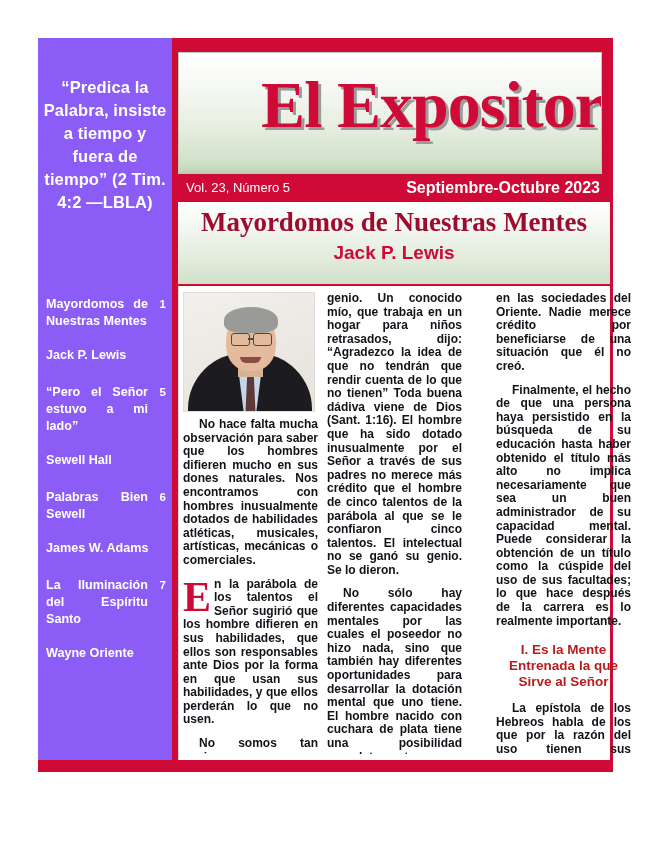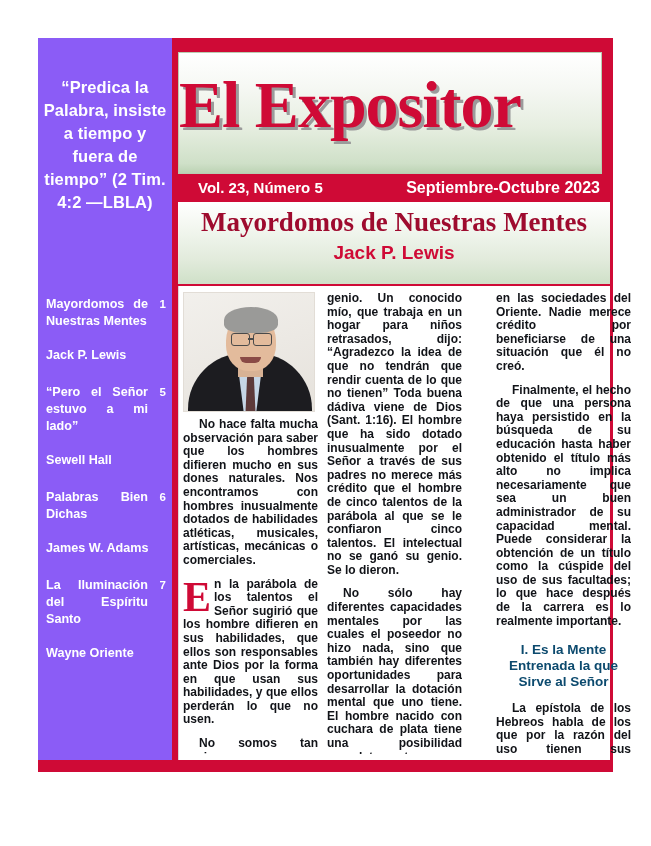--- a/index.html
+++ b/index.html
@@ -105,45 +105,45 @@
     background: linear-gradient(180deg, #ffffff 0%, #f6f8f4 28%, #e6eee0 62%, #cfe0c8 92%, #bcd3b4 100%);
     border: 1px solid #b9cdb2;
     box-sizing: border-box;
     overflow: hidden;
   }
   .masthead-title {
     position: absolute;
     left: 0;
     top: 12px;
     width: 424px;
-    text-align: left;
+    text-align: right;
     font-family: "Liberation Serif", serif;
     font-weight: bold;
     font-style: normal;
     font-size: 66px;
     line-height: 80px;
     color: #cf0a36;
     text-shadow: 3px 3px 0 #9b9b9b;
     letter-spacing: -1px;
     white-space: nowrap;
   }
   .issue-bar {
     position: absolute;
     left: 140px;
     top: 140px;
     width: 424px;
     height: 22px;
   }
   .issue-vol {
     position: absolute;
-    left: 20px;
+    left: 8px;
     top: 0;
     color: #ffffff;
-    font-weight: bold;
-    font-size: 15px;
+    font-weight: normal;
+    font-size: 13px;
     line-height: 20px;
   }
   .issue-date {
     position: absolute;
     right: 2px;
     top: 0;
     color: #ffffff;
     font-weight: bold;
     font-size: 16px;
     line-height: 20px;
@@ -262,21 +262,21 @@
     float: left;
     font-family: "Liberation Serif", serif;
     font-weight: bold;
     font-size: 42px;
     line-height: 34px;
     color: #cf0a36;
     padding: 1px 3px 0 0;
     margin-top: 1px;
   }
   .subhead {
-    color: #0c4a6e;
+    color: #b91c1c;
     font-weight: bold;
     font-size: 13.5px;
     line-height: 16px;
     text-align: center;
     margin: 14px 0 12px 0;
   }
 
   
   .bottom-band {
     position: absolute;
@@ -304,21 +304,21 @@
       </div>
       <div class="toc-author">Jack P. Lewis</div>
 
       <div class="toc-entry">
         <div class="toc-title">“Pero el Señor estuvo a mi lado”</div>
         <div class="toc-page">5</div>
       </div>
       <div class="toc-author">Sewell Hall</div>
 
       <div class="toc-entry">
-        <div class="toc-title">Palabras Bien Dichas</div>
+        <div class="toc-title">Palabras Bien Sewell</div>
         <div class="toc-page">6</div>
       </div>
       <div class="toc-author">James W. Adams</div>
 
       <div class="toc-entry">
         <div class="toc-title">La Iluminación del Espíritu Santo</div>
         <div class="toc-page">7</div>
       </div>
       <div class="toc-author">Wayne Oriente</div>
 

